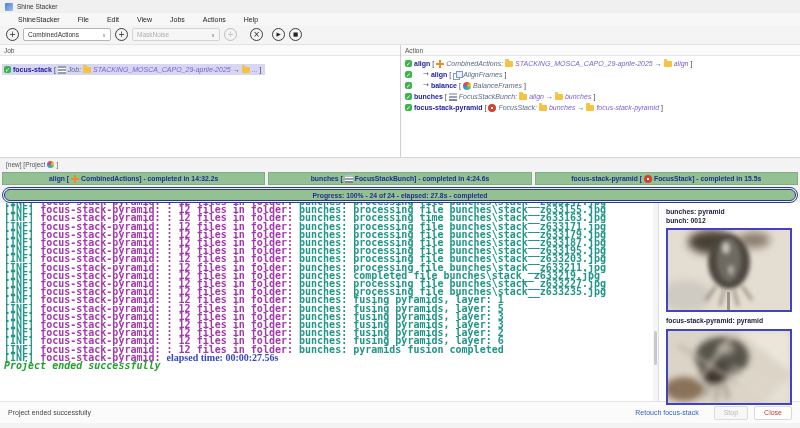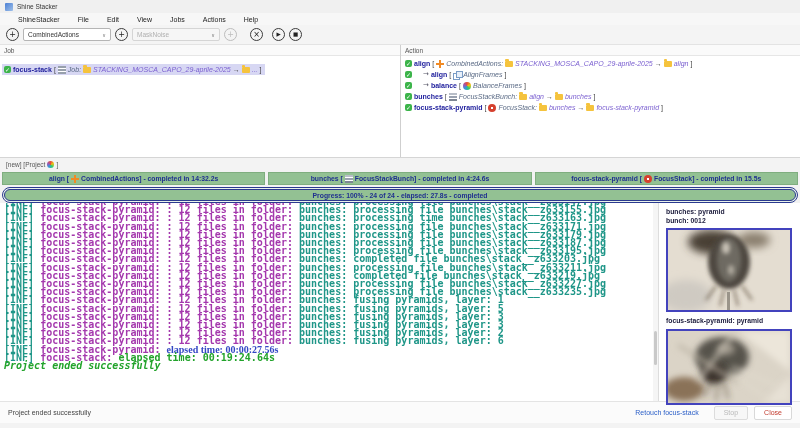--- a/index.html
+++ b/index.html
@@ -250,33 +250,33 @@
     <div class="log-scroll">
       <div class="log-thumb"></div>
     </div>
   <div class="log-line clip"><span class="s-teal">[INF] </span><span class="s-purple">focus-stack-pyramid: : 12 files in folder: </span><span class="s-teal">bunches: processing file bunches\stack__z633147.jpg</span></div>
       <div class="log-line"><span class="s-teal">[INF] </span><span class="s-purple">focus-stack-pyramid: : 12 files in folder: </span><span class="s-teal">bunches: processing file bunches\stack__z633155.jpg</span></div>
       <div class="log-line"><span class="s-teal">[INF] </span><span class="s-purple">focus-stack-pyramid: : 12 files in folder: </span><span class="s-teal">bunches: processing time bunches\stack__z633163.jpg</span></div>
       <div class="log-line"><span class="s-teal">[INF] </span><span class="s-purple">focus-stack-pyramid: : 12 files in folder: </span><span class="s-teal">bunches: processing file bunches\stack__z633171.jpg</span></div>
       <div class="log-line"><span class="s-teal">[INF] </span><span class="s-purple">focus-stack-pyramid: : 12 files in folder: </span><span class="s-teal">bunches: processing file bunches\stack__z633179.jpg</span></div>
       <div class="log-line"><span class="s-teal">[INF] </span><span class="s-purple">focus-stack-pyramid: : 12 files in folder: </span><span class="s-teal">bunches: processing file bunches\stack__z633187.jpg</span></div>
       <div class="log-line"><span class="s-teal">[INF] </span><span class="s-purple">focus-stack-pyramid: : 12 files in folder: </span><span class="s-teal">bunches: processing file bunches\stack__z633195.jpg</span></div>
-      <div class="log-line"><span class="s-teal">[INF] </span><span class="s-purple">focus-stack-pyramid: : 12 files in folder: </span><span class="s-teal">bunches: completed file bunches\stack__z633203.jpg</span></div>
+      <div class="log-line"><span class="s-teal">[INF] </span><span class="s-purple">focus-stack-pyramid: : 12 files in folder: </span><span class="s-teal">bunches: processing file bunches\stack__z633203.jpg</span></div>
       <div class="log-line"><span class="s-teal">[INF] </span><span class="s-purple">focus-stack-pyramid: : 12 files in folder: </span><span class="s-teal">bunches: processing file bunches\stack__z633211.jpg</span></div>
       <div class="log-line"><span class="s-teal">[INF] </span><span class="s-purple">focus-stack-pyramid: : 12 files in folder: </span><span class="s-teal">bunches: completed file bunches\stack__z633219.jpg</span></div>
       <div class="log-line"><span class="s-teal">[INF] </span><span class="s-purple">focus-stack-pyramid: : 12 files in folder: </span><span class="s-teal">bunches: processing file bunches\stack__z633227.jpg</span></div>
       <div class="log-line"><span class="s-teal">[INF] </span><span class="s-purple">focus-stack-pyramid: : 12 files in folder: </span><span class="s-teal">bunches: processing file bunches\stack__z633235.jpg</span></div>
       <div class="log-line"><span class="s-teal">[INF] </span><span class="s-purple">focus-stack-pyramid: : 12 files in folder: </span><span class="s-teal">bunches: fusing pyramids, layer: 1</span></div>
       <div class="log-line"><span class="s-teal">[INF] </span><span class="s-purple">focus-stack-pyramid: : 12 files in folder: </span><span class="s-teal">bunches: fusing pyramids, layer: 5</span></div>
       <div class="log-line"><span class="s-teal">[INF] </span><span class="s-purple">focus-stack-pyramid: : 12 files in folder: </span><span class="s-teal">bunches: fusing pyramids, layer: 3</span></div>
       <div class="log-line"><span class="s-teal">[INF] </span><span class="s-purple">focus-stack-pyramid: : 12 files in folder: </span><span class="s-teal">bunches: fusing pyramids, layer: 3</span></div>
       <div class="log-line"><span class="s-teal">[INF] </span><span class="s-purple">focus-stack-pyramid: : 12 files in folder: </span><span class="s-teal">bunches: fusing pyramids, layer: 2</span></div>
       <div class="log-line"><span class="s-teal">[INF] </span><span class="s-purple">focus-stack-pyramid: : 12 files in folder: </span><span class="s-teal">bunches: fusing pyramids, layer: 6</span></div>
+      <div class="log-line"><span class="s-teal">[INF] </span><span class="s-purple">focus-stack-pyramid: : 12 files in folder: </span><span class="s-teal">bunches: pyramids fusion completed</span></div>
       <div class="log-line"><span class="s-teal">[INF] </span><span class="s-purple">focus-stack-pyramid: </span><span class="s-blue">elapsed time: 00:00:27.56s</span></div>
-      <div class="log-line"><span class="s-teal">[INF] </span><span class="s-purple">focus-stack: </span><span class="s-green">elapsed time: 00:19:24.64s</span></div>
       <div class="log-line"><span class="s-final">Project ended successfully</span></div>
     </div>
   <div class="preview">
     <div class="pv-label">bunches: pyramid</div>
     <div class="pv-label">bunch: 0012</div>
     <span class="pv-frame">
       <svg width="122" height="80" viewBox="0 0 122 80" xmlns="http://www.w3.org/2000/svg">
         <defs>
           <filter id="b1" x="-50%" y="-50%" width="200%" height="200%">
               <feGaussianBlur stdDeviation="4"></feGaussianBlur>

